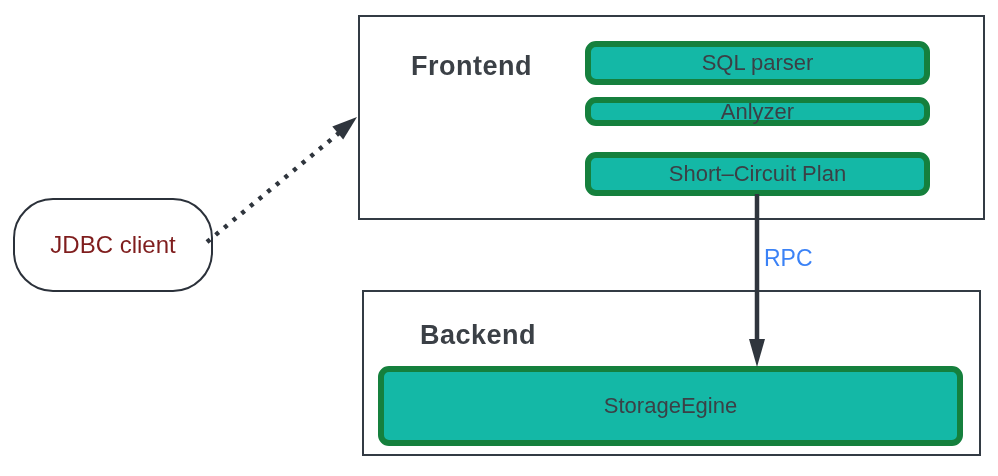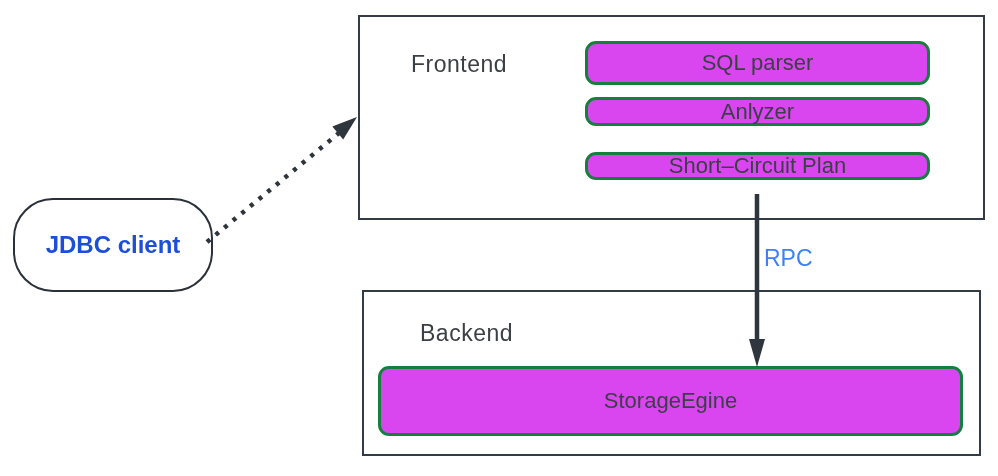--- a/index.html
+++ b/index.html
@@ -25,60 +25,59 @@
     border: 2.5px solid #2b313a;
     border-radius: 40px;
     background: #ffffff;
     display: flex;
     align-items: center;
     justify-content: center;
     box-sizing: border-box;
   }
   .stadium .label {
     font-size: 24px;
-    color: #1d4ed8;
-    font-weight: bold;
+    color: #7f1d1d;
   }
   
   .group {
     position: absolute;
     border: 2px solid #333b44;
     background: #ffffff;
     box-sizing: border-box;
   }
   .group.frontend { left: 358px; top: 15px; width: 627px; height: 205px; }
   .group.backend  { left: 362px; top: 290px; width: 619px; height: 166px; }
   .group-title {
     position: absolute;
-    font-size: 23px;
-    font-weight: 400;
+    font-size: 27px;
+    font-weight: 700;
     color: #3b4046;
     letter-spacing: 0.5px;
   }
   .group-title.frontend-title { left: 411px; top: 51px; }
   .group-title.backend-title  { left: 420px; top: 320px; }
   
   .module {
     position: absolute;
-    background: #d946ef;
-    border: 3px solid #15803d;
+    background: #14b8a6;
+    border: 6px solid #15803d;
     border-radius: 11px;
     box-sizing: border-box;
     display: flex;
     align-items: center;
     justify-content: center;
   }
   .module .label {
     font-size: 22px;
     color: #3b4046;
   }
   .module.m0 { left: 585px; top: 41px;  width: 345px; height: 44px; }
   .module.m1 { left: 585px; top: 97px;  width: 345px; height: 29px; }
-  .module.m2 { left: 585px; top: 152px; width: 345px; height: 28px; }
-  .module.storage { left: 378px; top: 366px; width: 585px; height: 70px; }
+  .module.m2 { left: 585px; top: 152px; width: 345px; height: 44px; }
+  .module.storage { left: 378px; top: 366px; width: 585px; height: 80px; }
   
   .edge-label {
     position: absolute;
     left: 764px;
     top: 245px;
     font-size: 23px;
     color: #3b82f6;
   }
   
   svg.edges {

